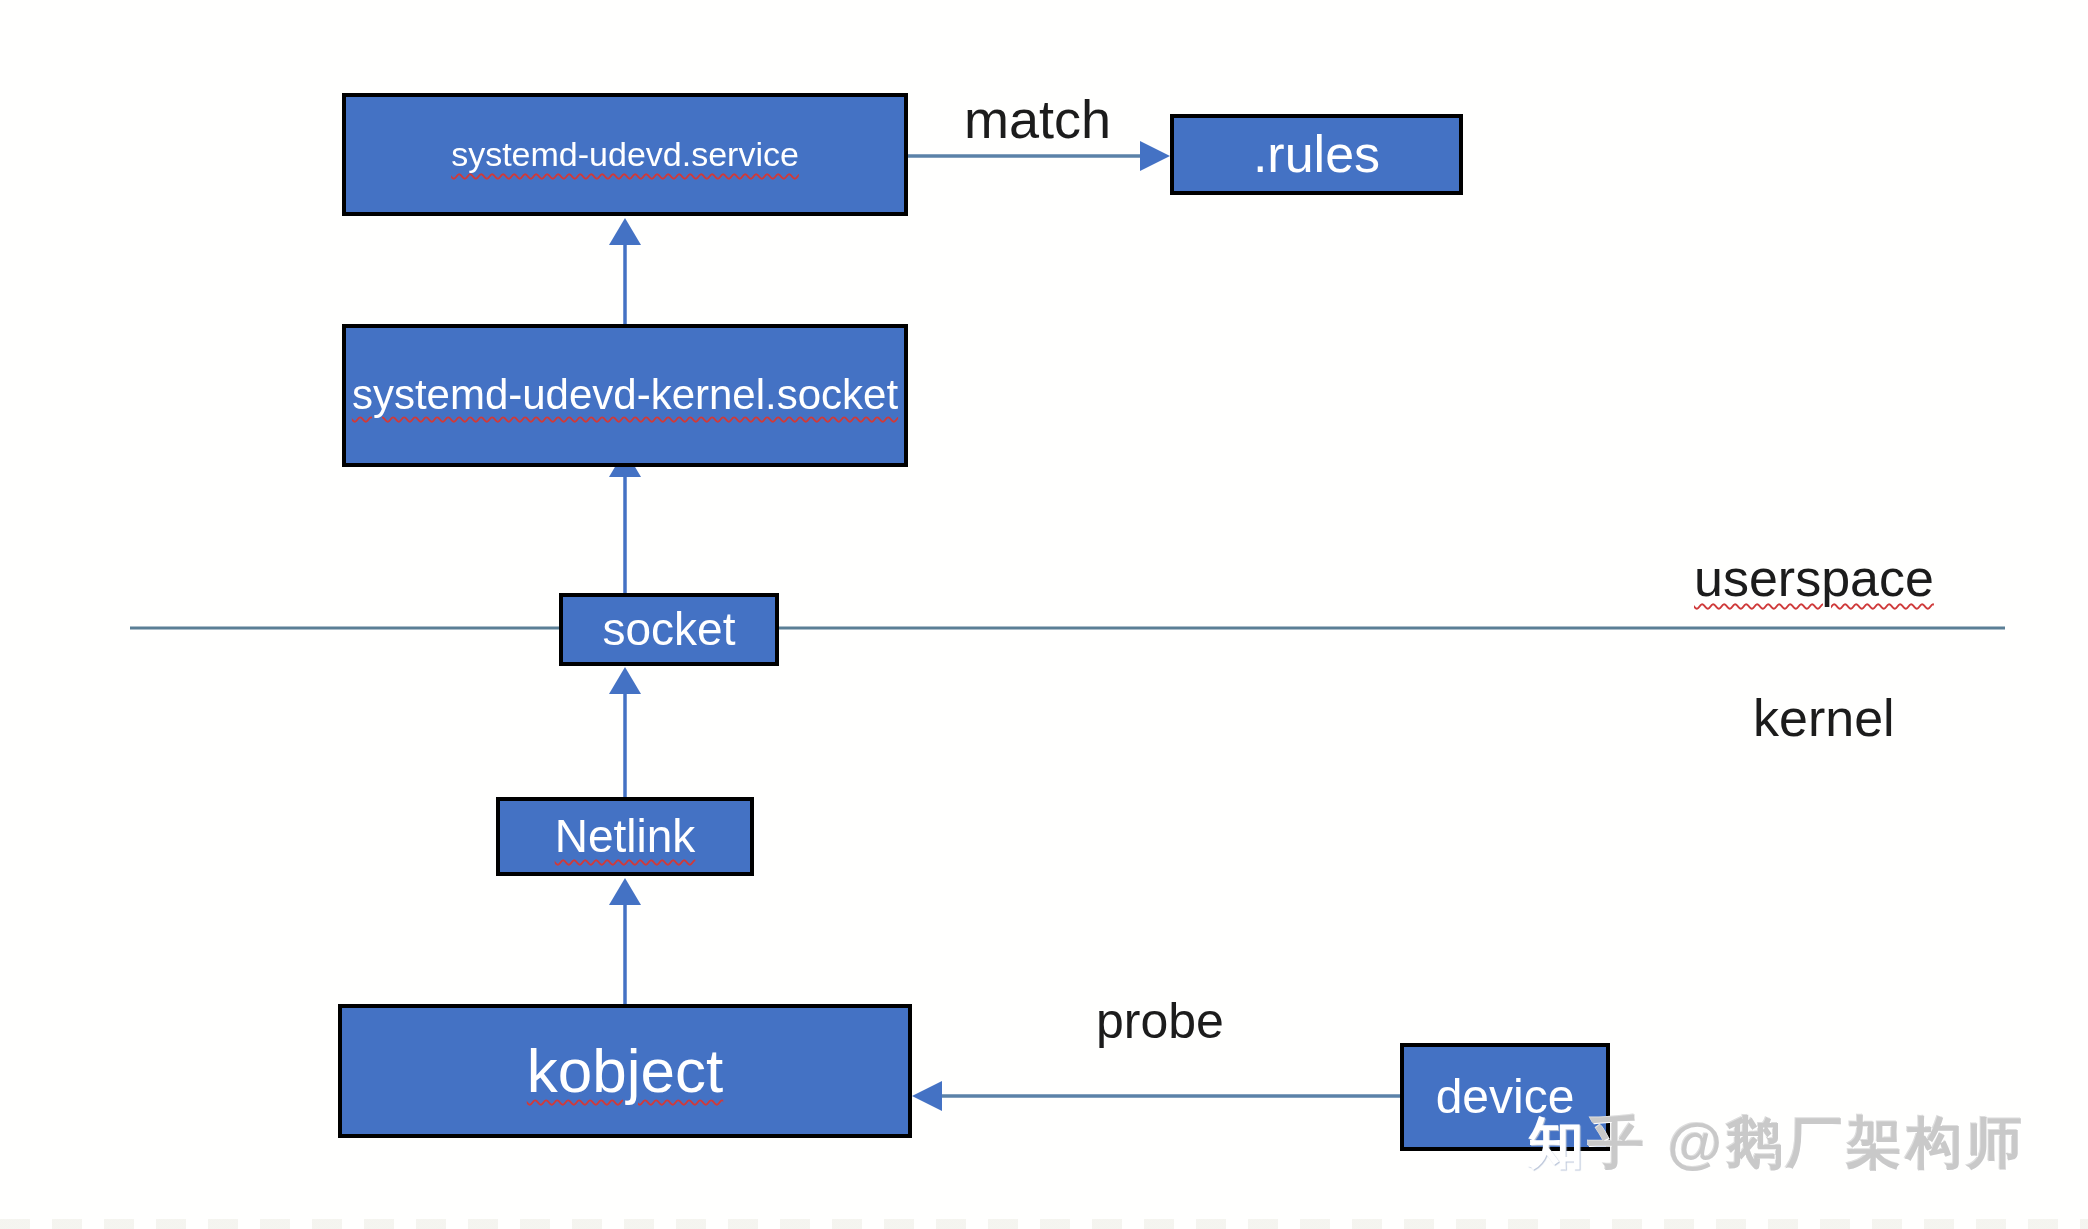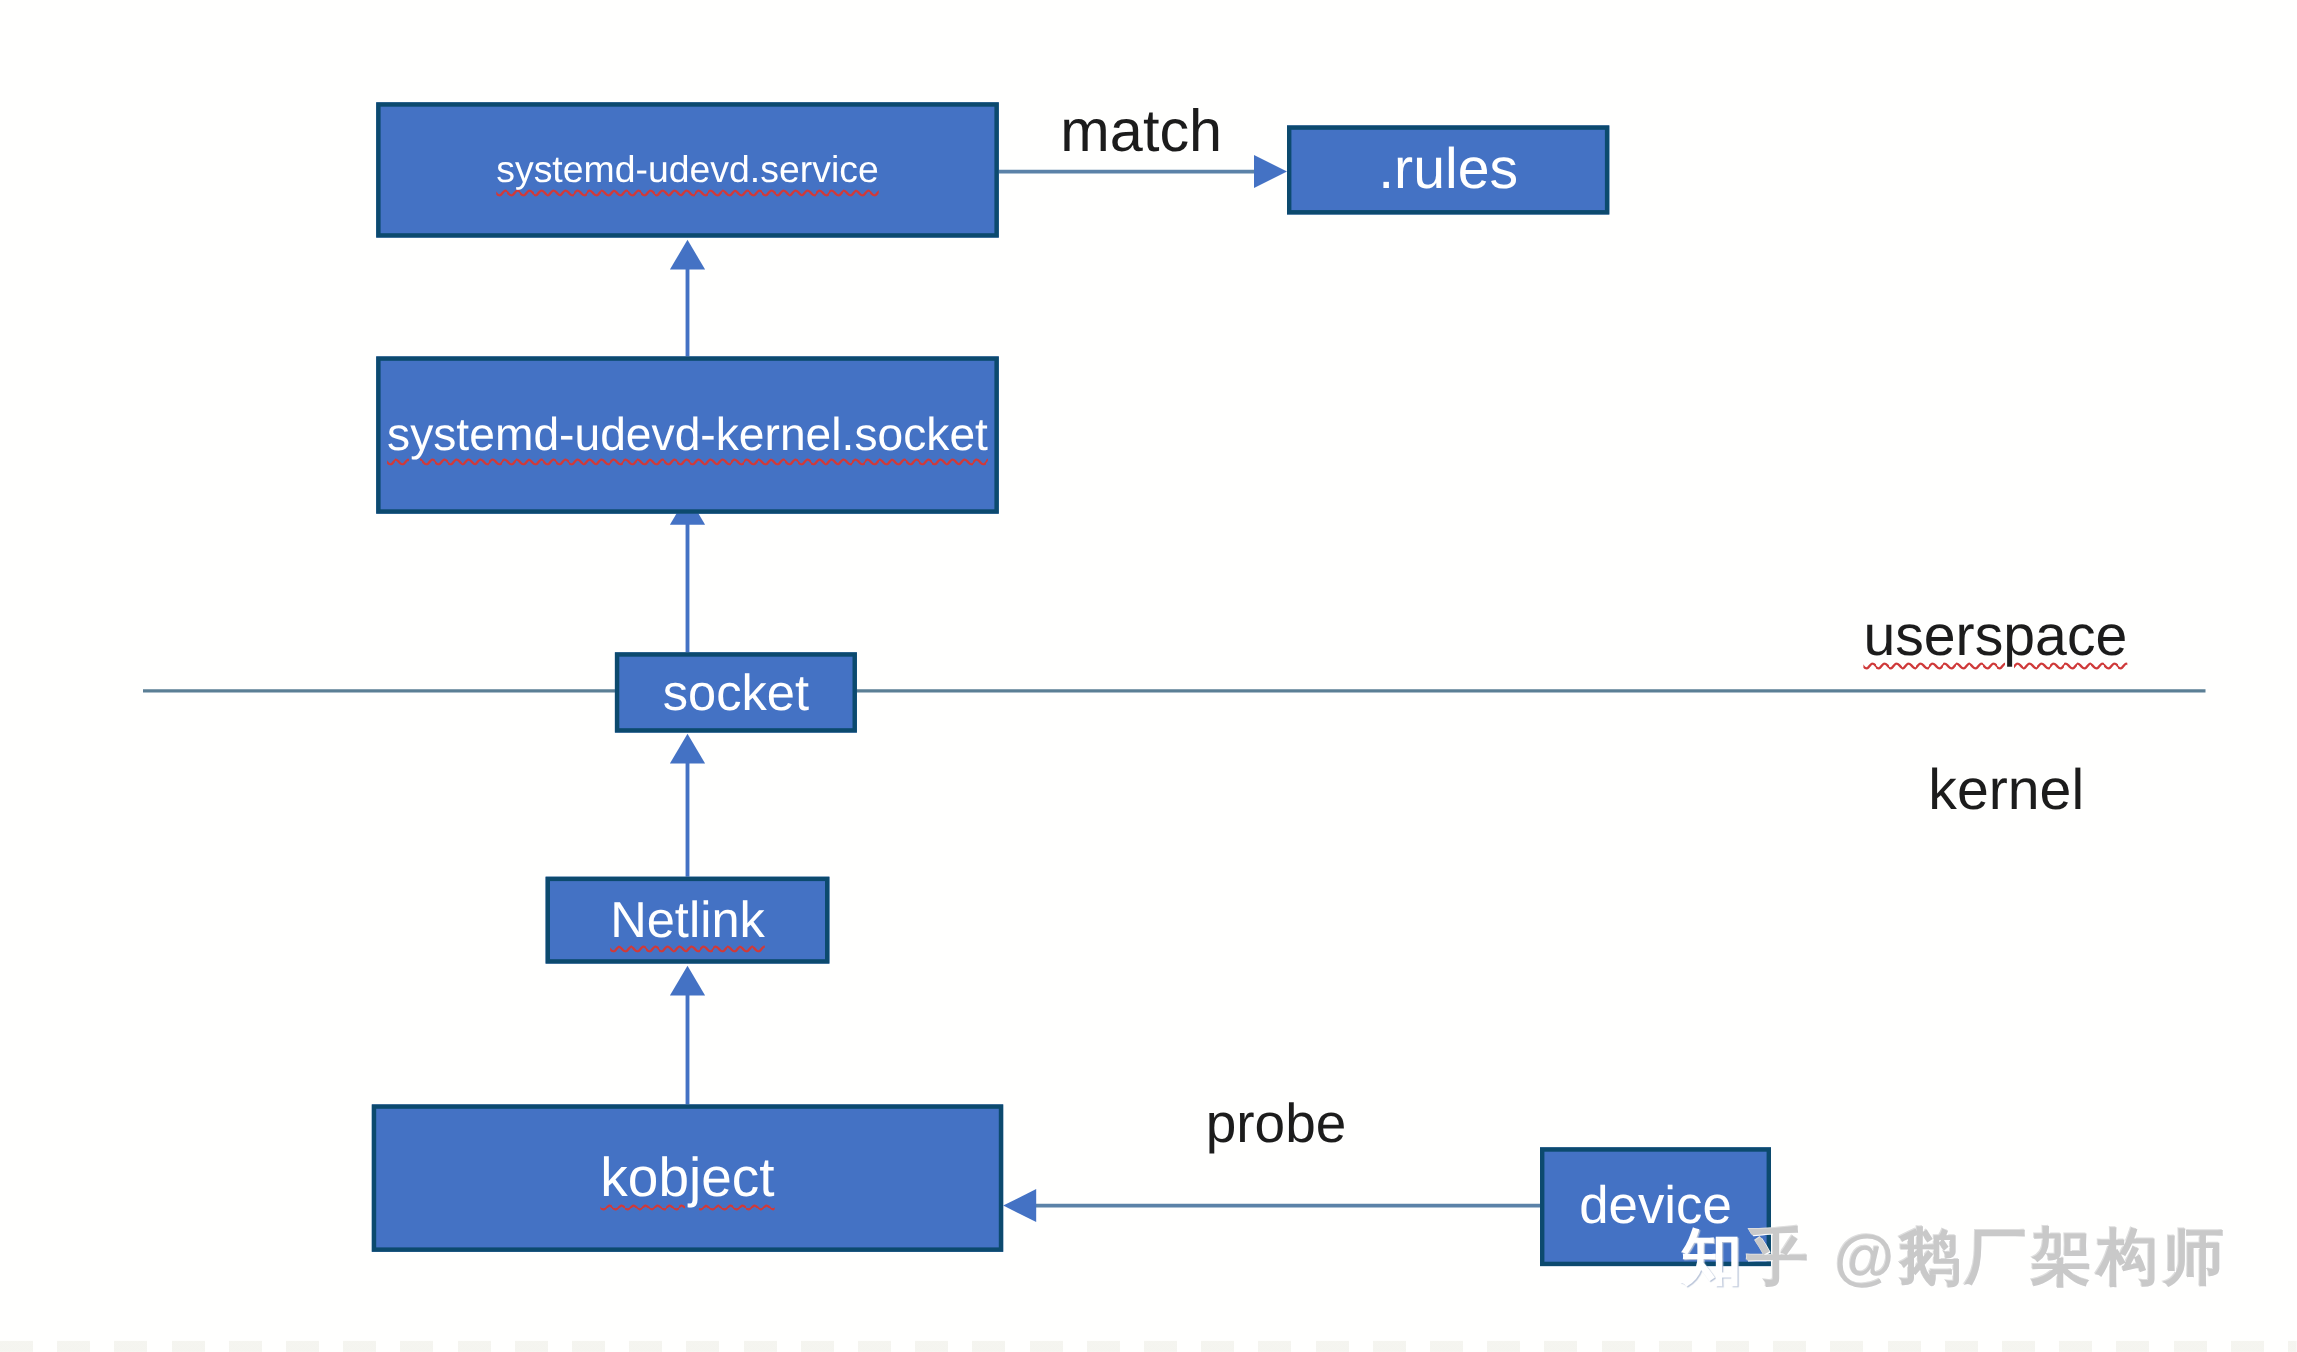--- a/index.html
+++ b/index.html
@@ -5,37 +5,37 @@
   html,body{margin:0;padding:0;}
   body{
     width:2088px;height:1229px;position:relative;overflow:hidden;
     background:#fffffe;
     font-family:"Liberation Sans","DejaVu Sans",sans-serif;
   }
   .canvas{position:absolute;inset:0;}
   
   .node{
     position:absolute;box-sizing:border-box;
-    background:#4472c4;border:4px solid #0c4a6e;
+    background:#4472c4;border:4px solid #000000;
     display:flex;align-items:center;justify-content:center;
     color:#ffffff;white-space:nowrap;
   }
   .node span{display:inline-block;line-height:1.15;}
   .misspell{
     text-decoration-line:underline;
     text-decoration-style:wavy;
     text-decoration-color:#cf3a3a;
     text-decoration-thickness:2px;
     text-underline-offset:7px;
   }
   #n-service {left:342px; top:93px;  width:566px; height:123px; font-size:34px;}
   #n-ksocket {left:342px; top:324px; width:566px; height:143px; font-size:42px;}
   #n-socket  {left:515px; top:593px; width:220px; height:73px;  font-size:46px;margin-left:44px;}
   #n-netlink {left:496px; top:797px; width:258px; height:79px;  font-size:46px;}
-  #n-kobject {left:338px; top:1004px;width:574px; height:134px; font-size:50px;}
+  #n-kobject {left:338px; top:1004px;width:574px; height:134px; font-size:62px;}
   #n-rules   {left:1170px;top:114px; width:293px; height:81px;  font-size:52px;}
   #n-device  {left:1400px;top:1043px;width:210px; height:108px; font-size:48px;}
   
   .lbl{position:absolute;color:#1c1c1c;white-space:nowrap;}
   #l-match    {left:905px; top:88px;  width:265px; text-align:center; font-size:54px;}
   #l-probe    {left:1010px;top:992px;width:300px; text-align:center; font-size:50px;}
   #l-userspace{left:1694px;top:548px; font-size:52px;}
   #l-kernel   {left:1753px;top:672px; font-size:52px;margin-top:16px;}
   
   #connectors{position:absolute;left:0;top:0;width:2088px;height:1229px;}

